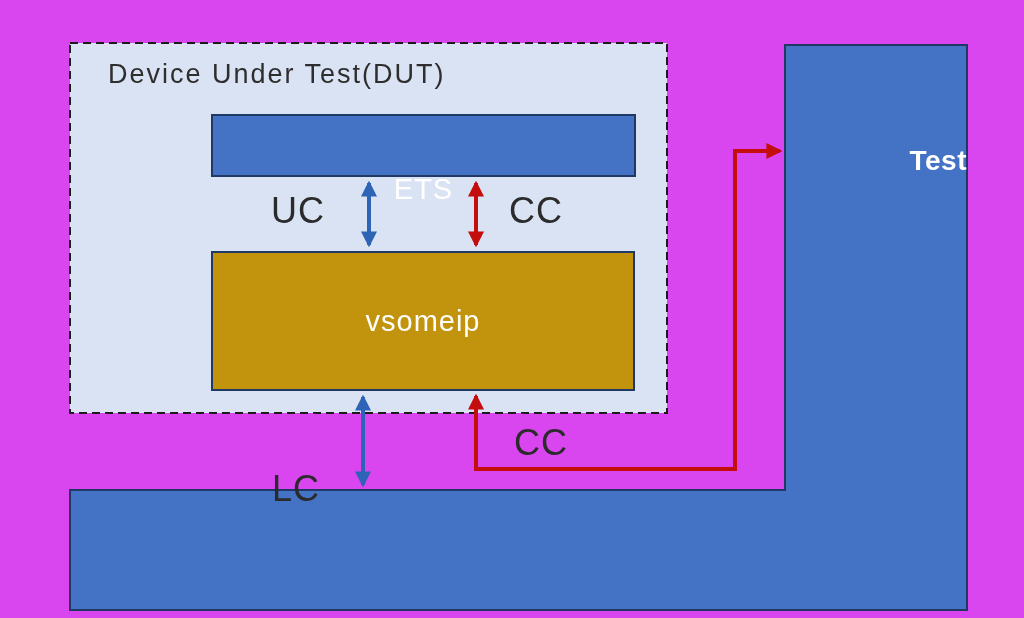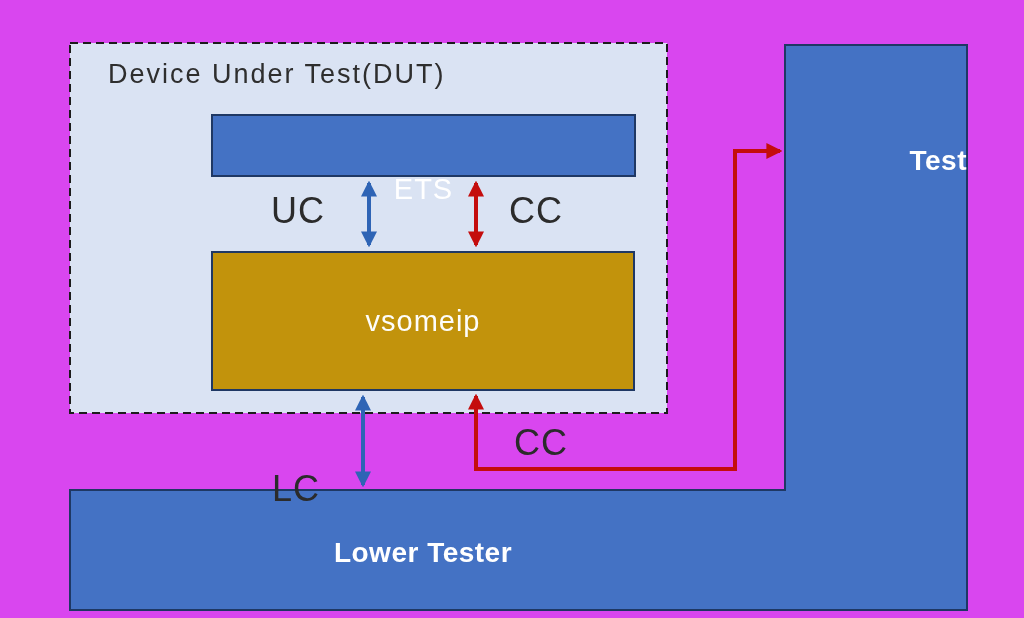--- a/index.html
+++ b/index.html
@@ -106,15 +106,14 @@
   <div class="label dark-label" id="cc-upper-label">CC</div>
 
   <div class="label dark-label" id="lc-label">LC</div>
 
   <div class="label dark-label" id="cc-lower-label">CC</div>
 
   <div class="label" id="test-system-label">
     <span>Test</span>
   </div>
 
-  <div class="label" id="lower-tester-label">Lower Tester</div>
 
 </div>
 
 </body></html>

